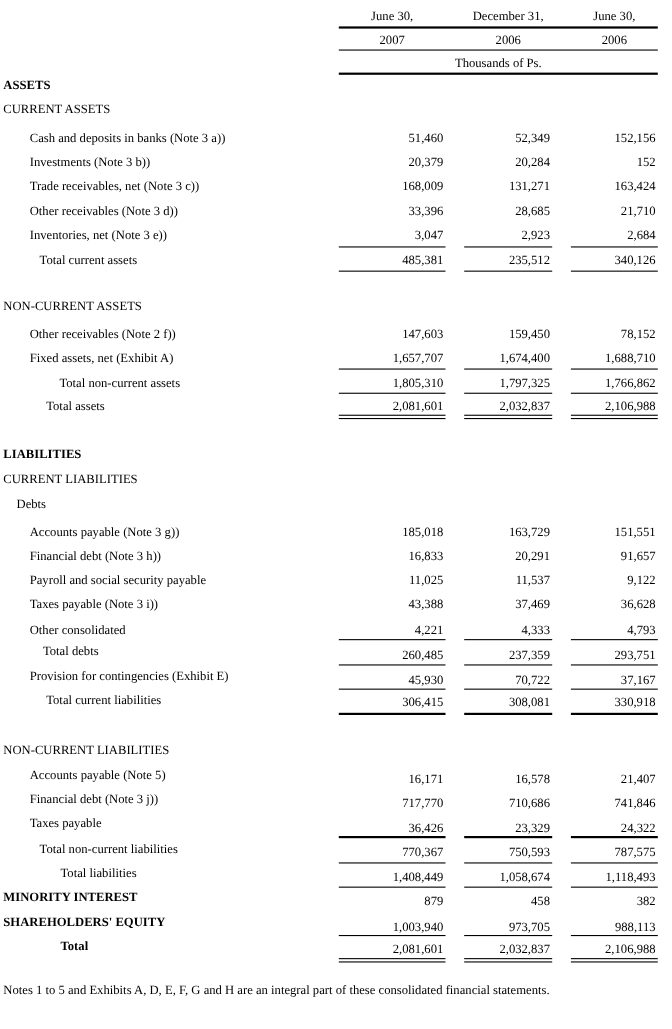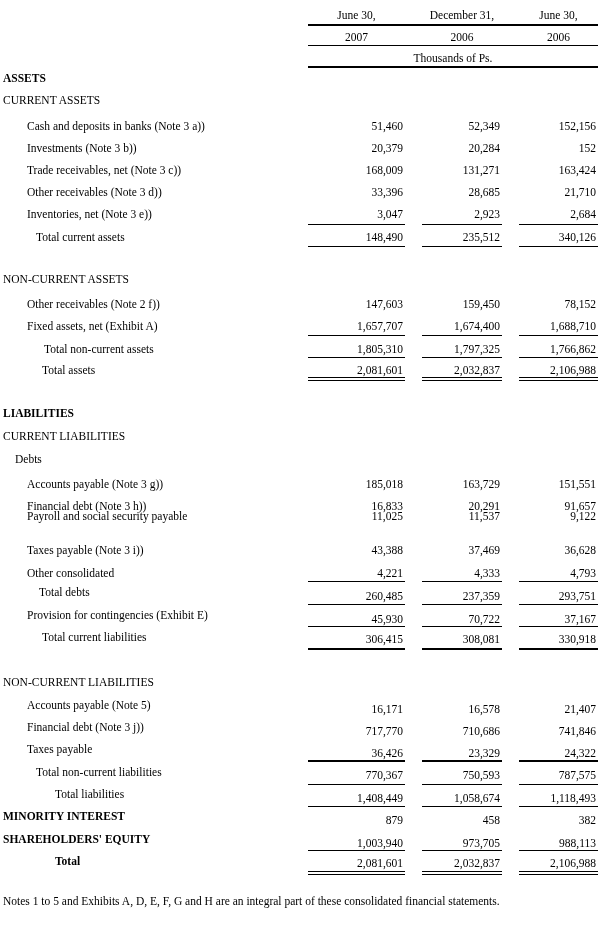--- a/index.html
+++ b/index.html
@@ -81,21 +81,21 @@
   <span class="num c1">3,047</span>
   <span class="num c2">2,923</span>
   <span class="num c3">2,684</span>
 </div>
 <div class="ul c1" style="top:224px"></div>
 <div class="ul c2" style="top:224px"></div>
 <div class="ul c3" style="top:224px"></div>
 
 <div class="row" style="top:231px">
   <span class="lbl" style="left:36px">Total current assets</span>
-  <span class="num c1">148,490</span>
+  <span class="num c1">485,381</span>
   <span class="num c2">235,512</span>
   <span class="num c3">340,126</span>
 </div>
 <div class="ul c1" style="top:246px"></div>
 <div class="ul c2" style="top:246px"></div>
 <div class="ul c3" style="top:246px"></div>
 
 <div class="row" style="top:273px">
   <span class="lbl" style="left:3px">NON-CURRENT ASSETS</span>
 </div>
@@ -109,21 +109,21 @@
   <span class="lbl" style="left:27px">Fixed assets, net (Exhibit A)</span>
   <span class="num c1">1,657,707</span>
   <span class="num c2">1,674,400</span>
   <span class="num c3">1,688,710</span>
 </div>
 <div class="ul c1" style="top:335px"></div>
 <div class="ul c2" style="top:335px"></div>
 <div class="ul c3" style="top:335px"></div>
 
 <div class="row" style="top:343px">
-  <span class="lbl" style="left:44px">Total non-current assets</span>
+  <span class="lbl" style="left:54px">Total non-current assets</span>
   <span class="num c1">1,805,310</span>
   <span class="num c2">1,797,325</span>
   <span class="num c3">1,766,862</span>
 </div>
 <div class="ul c1" style="top:357px"></div>
 <div class="ul c2" style="top:357px"></div>
 <div class="ul c3" style="top:357px"></div>
 
 <div class="row" style="top:364px">
   <span class="lbl" style="left:42px">Total assets</span>
@@ -150,21 +150,21 @@
   <span class="num c1">185,018</span>
   <span class="num c2">163,729</span>
   <span class="num c3">151,551</span>
 </div>
 <div class="row" style="top:500px">
   <span class="lbl" style="left:27px">Financial debt (Note 3 h))</span>
   <span class="num c1">16,833</span>
   <span class="num c2">20,291</span>
   <span class="num c3">91,657</span>
 </div>
-<div class="row" style="top:510px">
+<div class="row" style="top:522px">
   <span class="lbl" style="left:27px">Payroll and social security payable</span>
   <span class="num c1">11,025</span>
   <span class="num c2">11,537</span>
   <span class="num c3">9,122</span>
 </div>
 <div class="row" style="top:544px">
   <span class="lbl" style="left:27px">Taxes payable (Note 3 i))</span>
   <span class="num c1">43,388</span>
   <span class="num c2">37,469</span>
   <span class="num c3">36,628</span>

